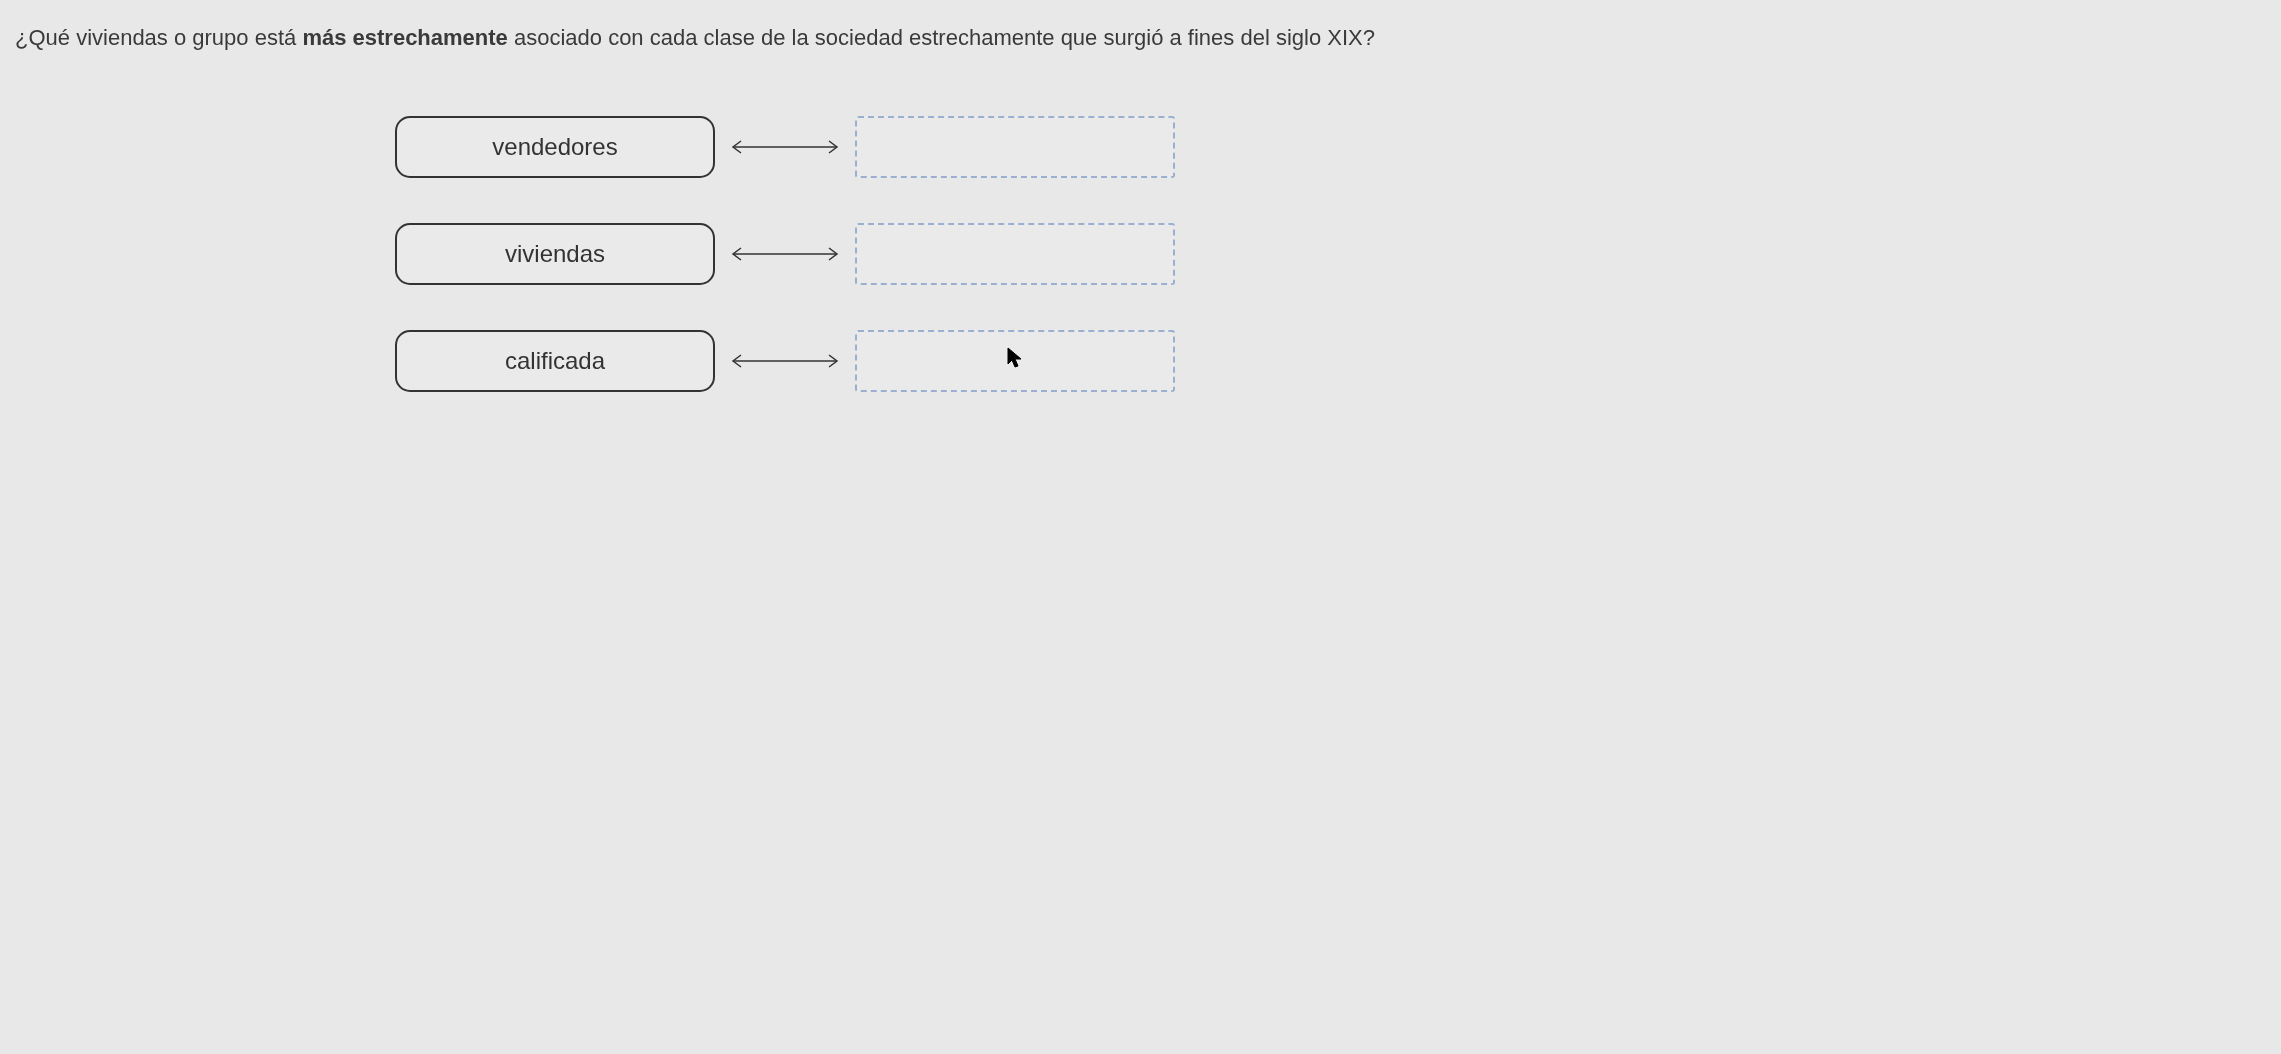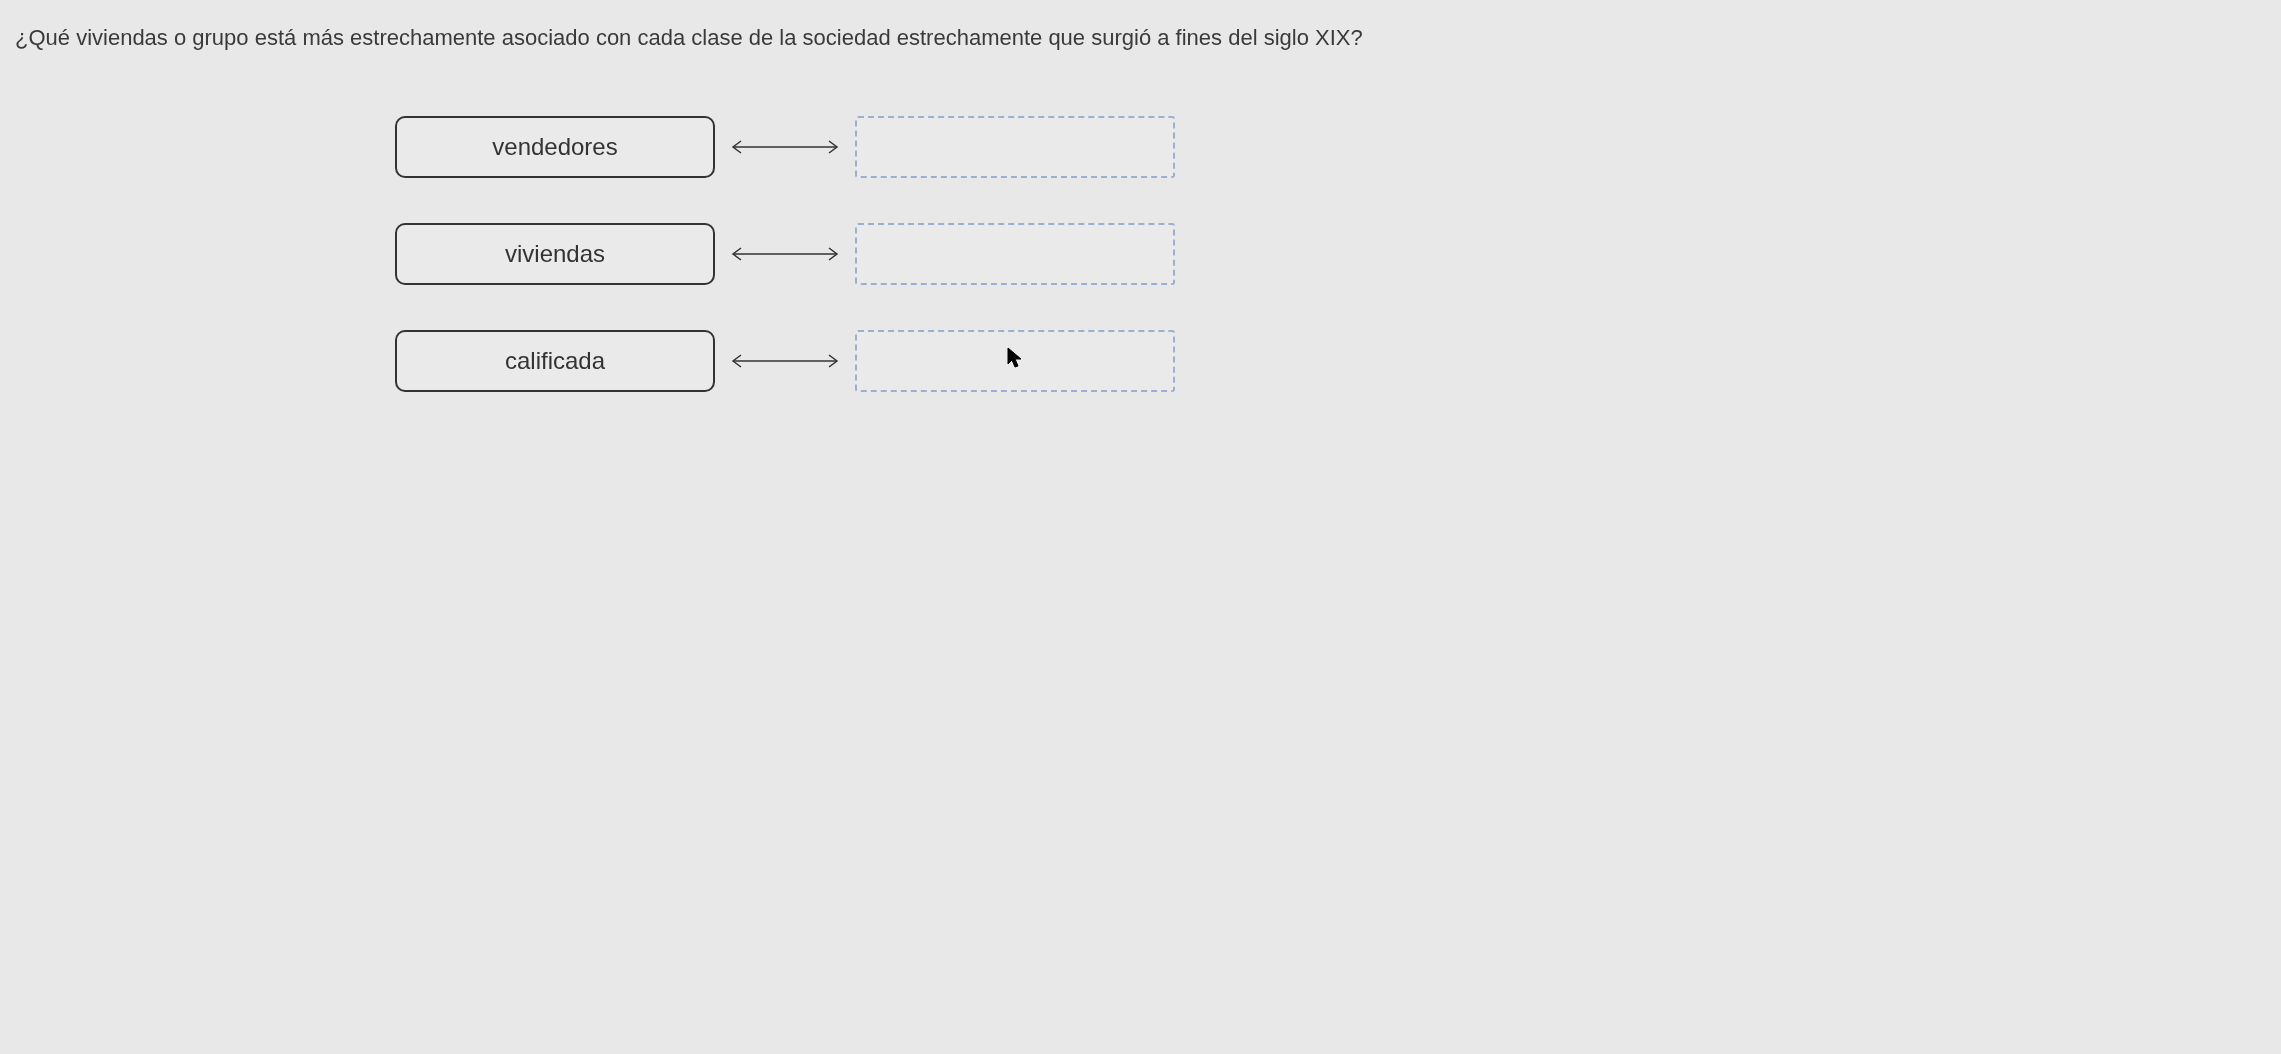--- a/index.html
+++ b/index.html
@@ -13,21 +13,21 @@
       padding: 20px 15px;
       min-height: 100vh;
     }
     .question {
       font-size: 22px;
       color: #3a3a3a;
       margin-bottom: 40px;
       padding: 5px 0;
     }
     .question .emphasis {
-      font-weight: normal;
+      font-weight: bold;
     }
     .draggable-area {
       padding-left: 200px;
       margin-bottom: 60px;
     }
     .draggable-row {
       display: flex;
       gap: 40px;
       margin-bottom: 25px;
       flex-wrap: wrap;
@@ -55,21 +55,21 @@
     }
     .match-row {
       display: flex;
       align-items: center;
       margin-bottom: 45px;
     }
     .prompt-box {
       width: 320px;
       height: 62px;
       border: 2px solid #333;
-      border-radius: 10px;
+      border-radius: 15px;
       background: #eaeaea;
       display: flex;
       align-items: center;
       justify-content: center;
       font-size: 24px;
       color: #333;
     }
     .arrow-connector {
       width: 140px;
       display: flex;

